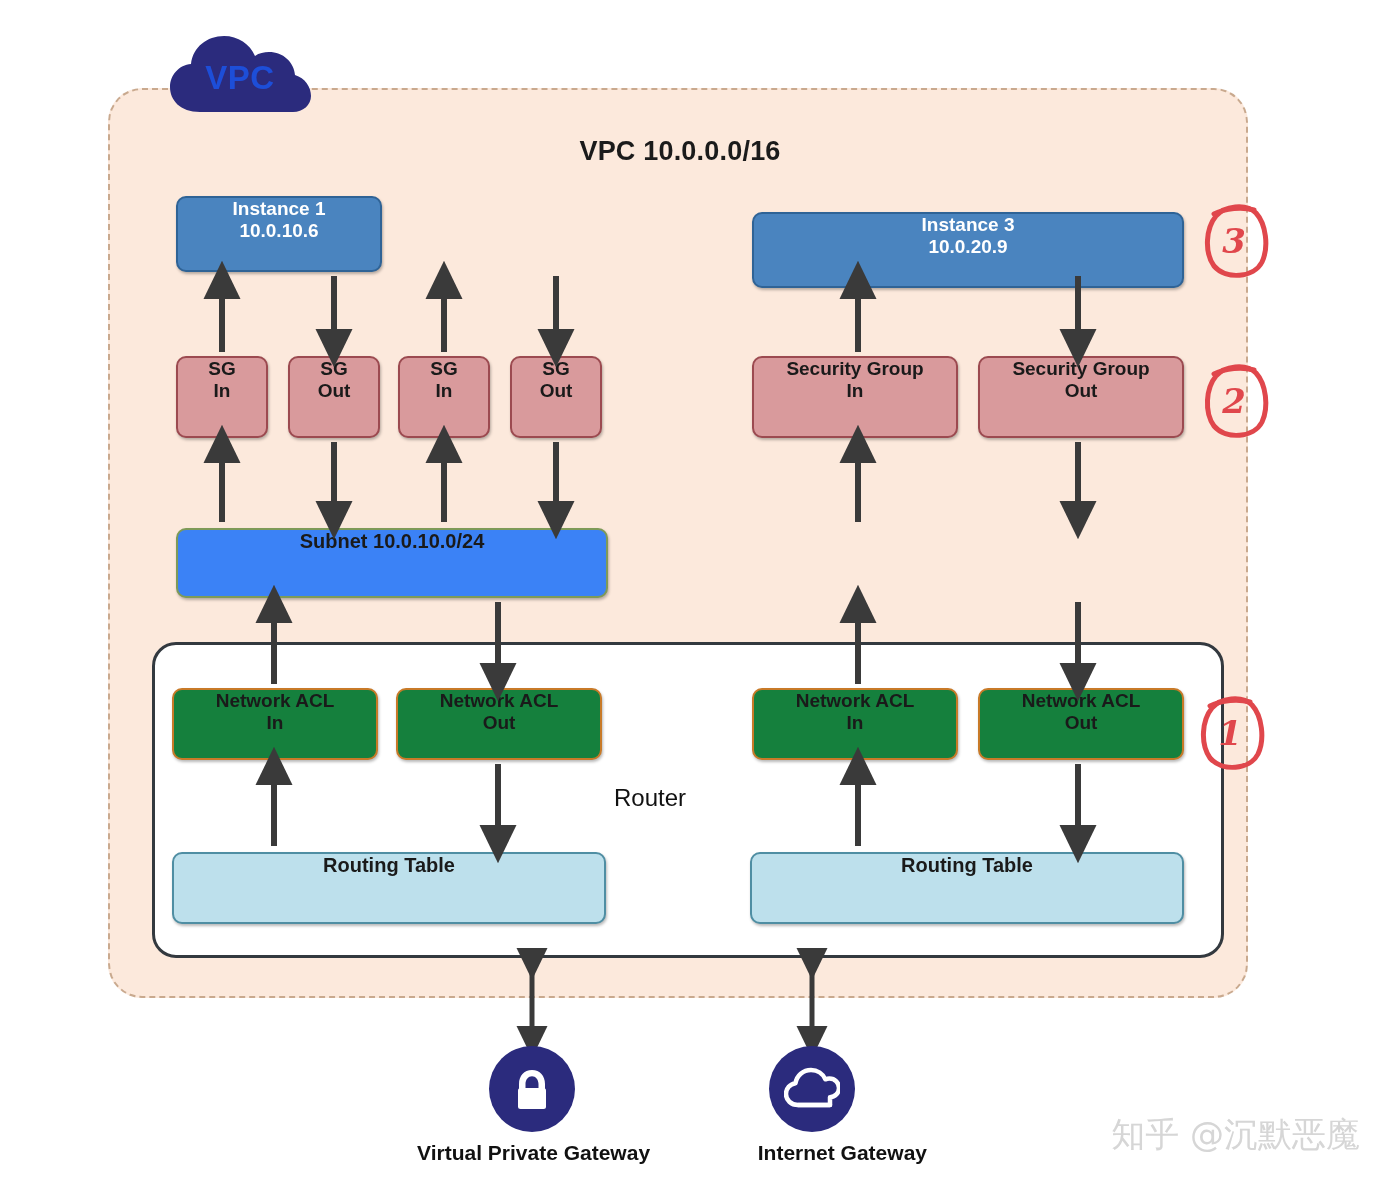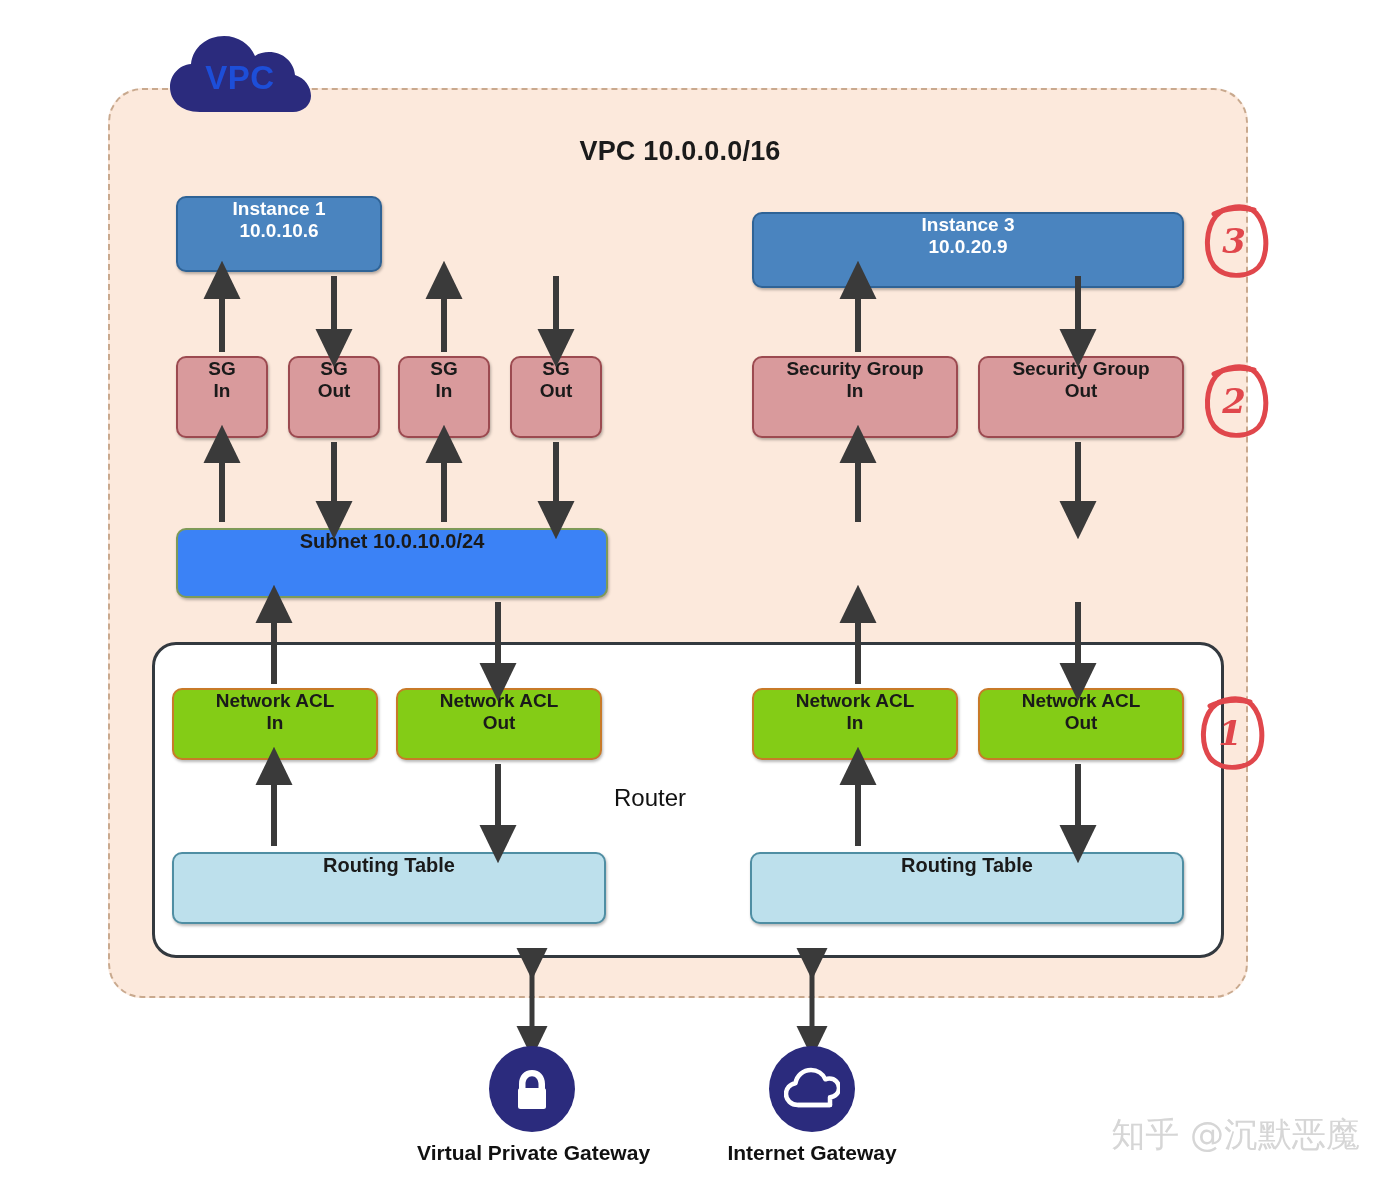--- a/index.html
+++ b/index.html
@@ -84,21 +84,21 @@
     font-weight: bold;
   }
   .node.subnet {
     background: #3b82f6;
     border: 2px solid #7e9a58;
     color: #1a1a1a;
     font-size: 20px;
     font-weight: bold;
   }
   .node.nacl {
-    background: #84cc16;
+    background: #15803d;
     border: 2px solid #c87a28;
     color: #1a1a1a;
     font-size: 19px;
     font-weight: bold;
   }
   .node.rtable {
     background: #bde0ec;
     border: 2px solid #4f8ea3;
     color: #1a1a1a;
     font-size: 20px;
@@ -127,21 +127,21 @@
     position: absolute;
     left: 0; top: 0;
     width: 1376px; height: 1182px;
     pointer-events: none;
   }
 
   
   .gateway {
     position: absolute;
     width: 230px;
-    text-align: center;
+    text-align: right;
   }
   .gateway .gw-icon {
     width: 86px; height: 86px;
     margin: 0 auto;
     border-radius: 50%;
     background: #2b2b7d;
     display: flex;
     align-items: center;
     justify-content: center;
   }

